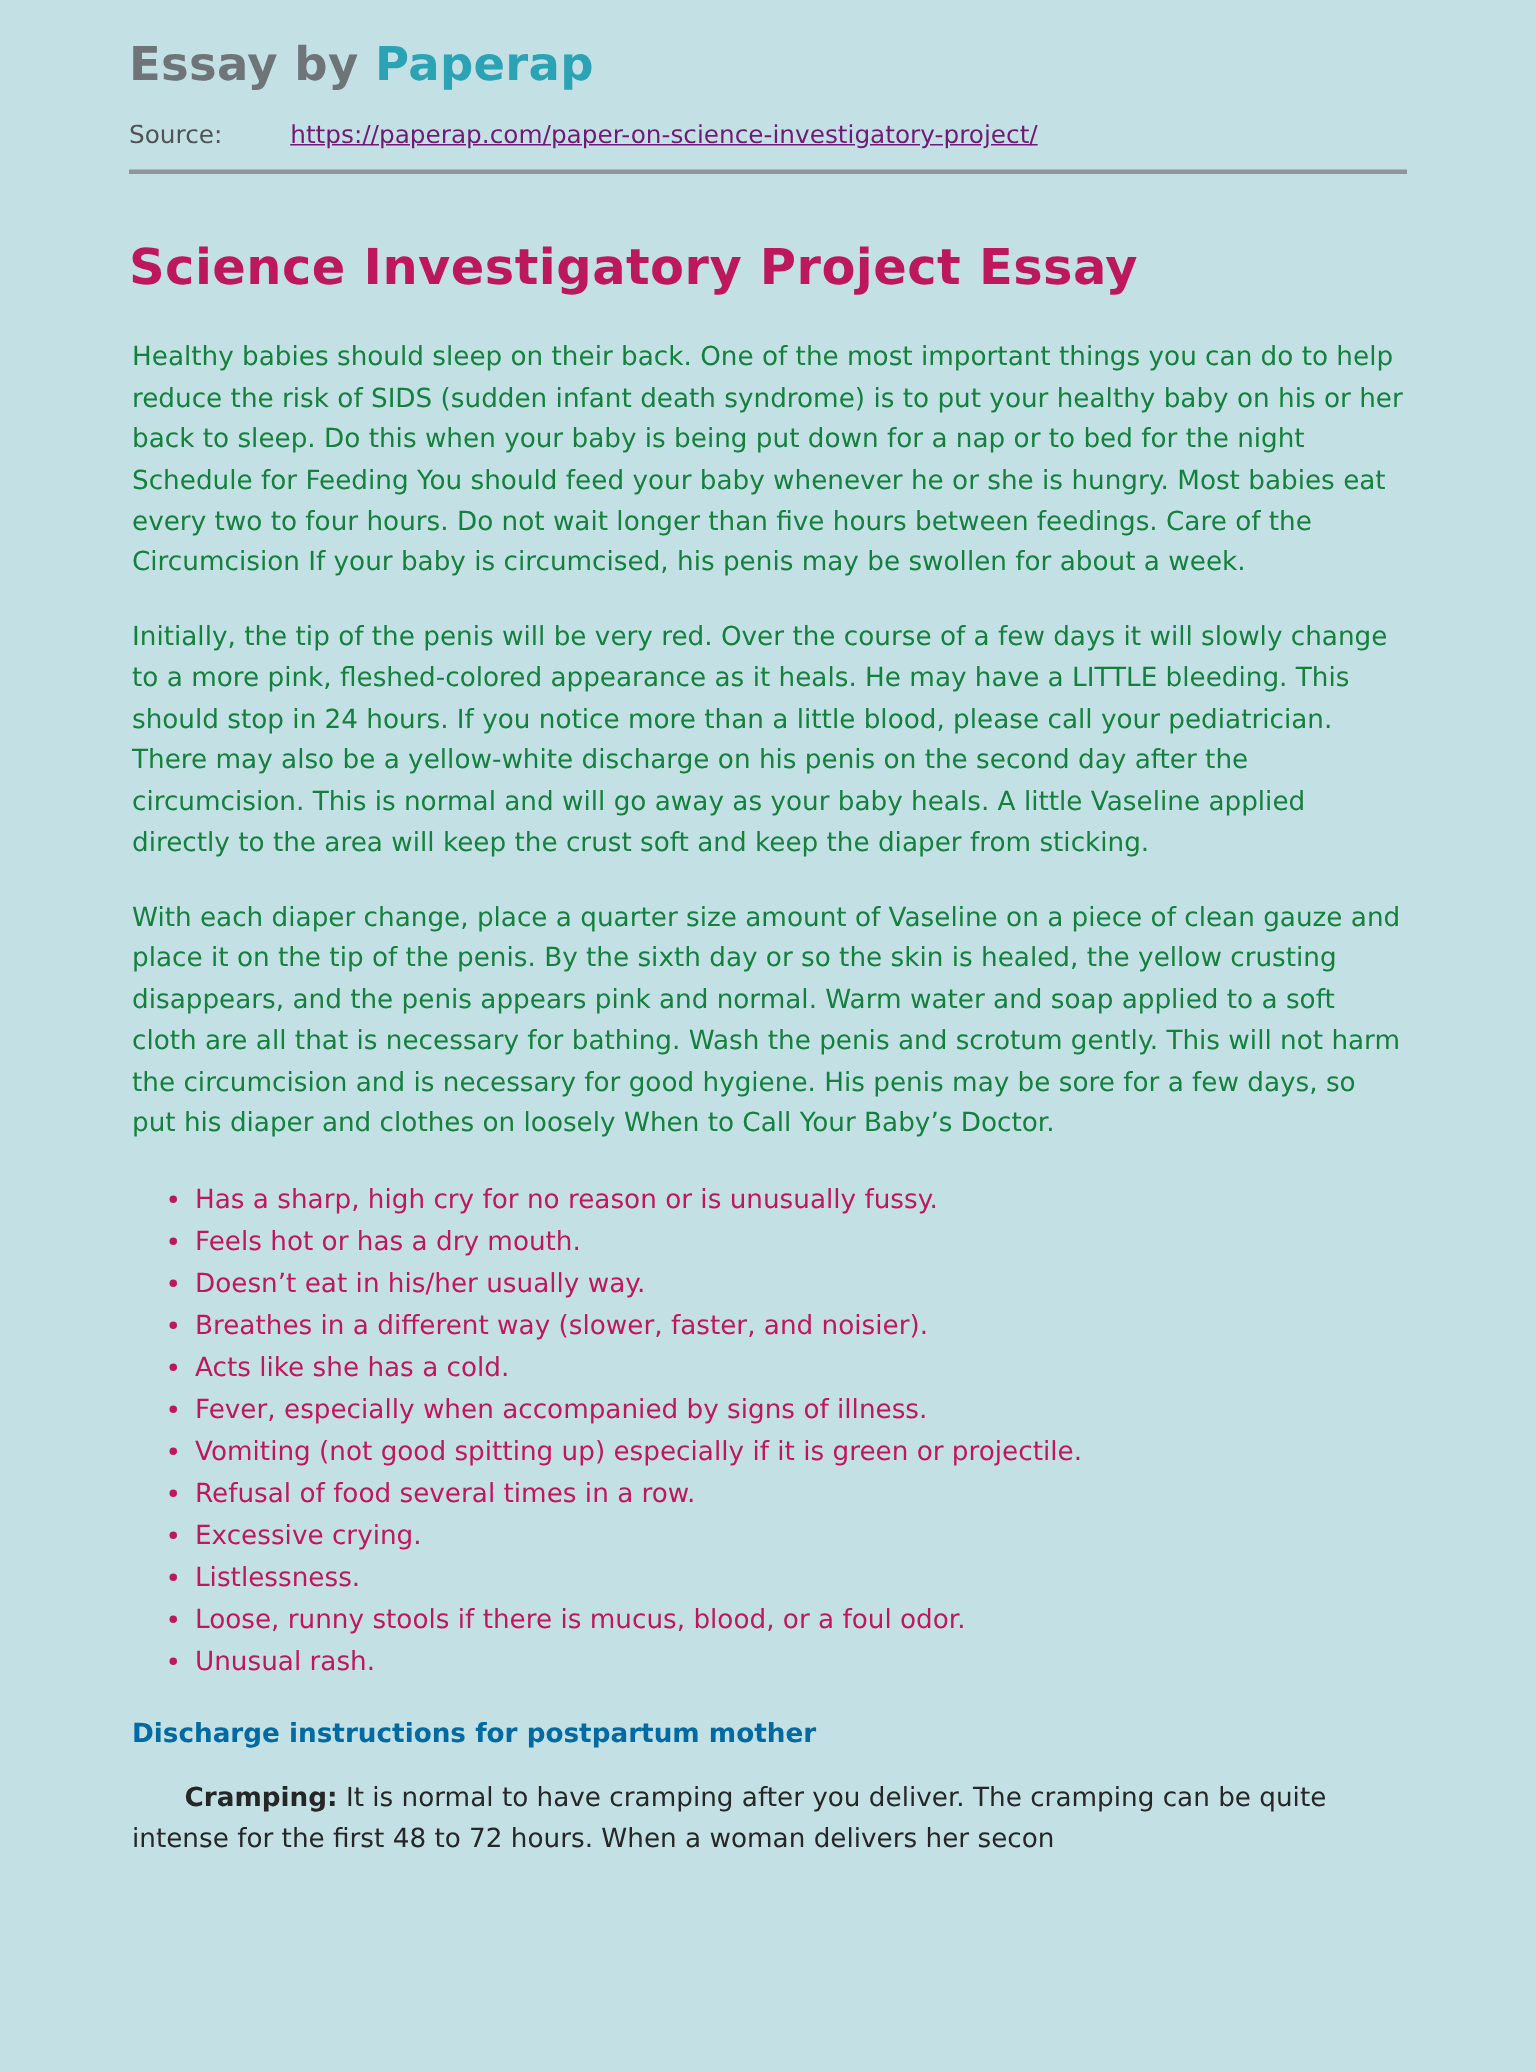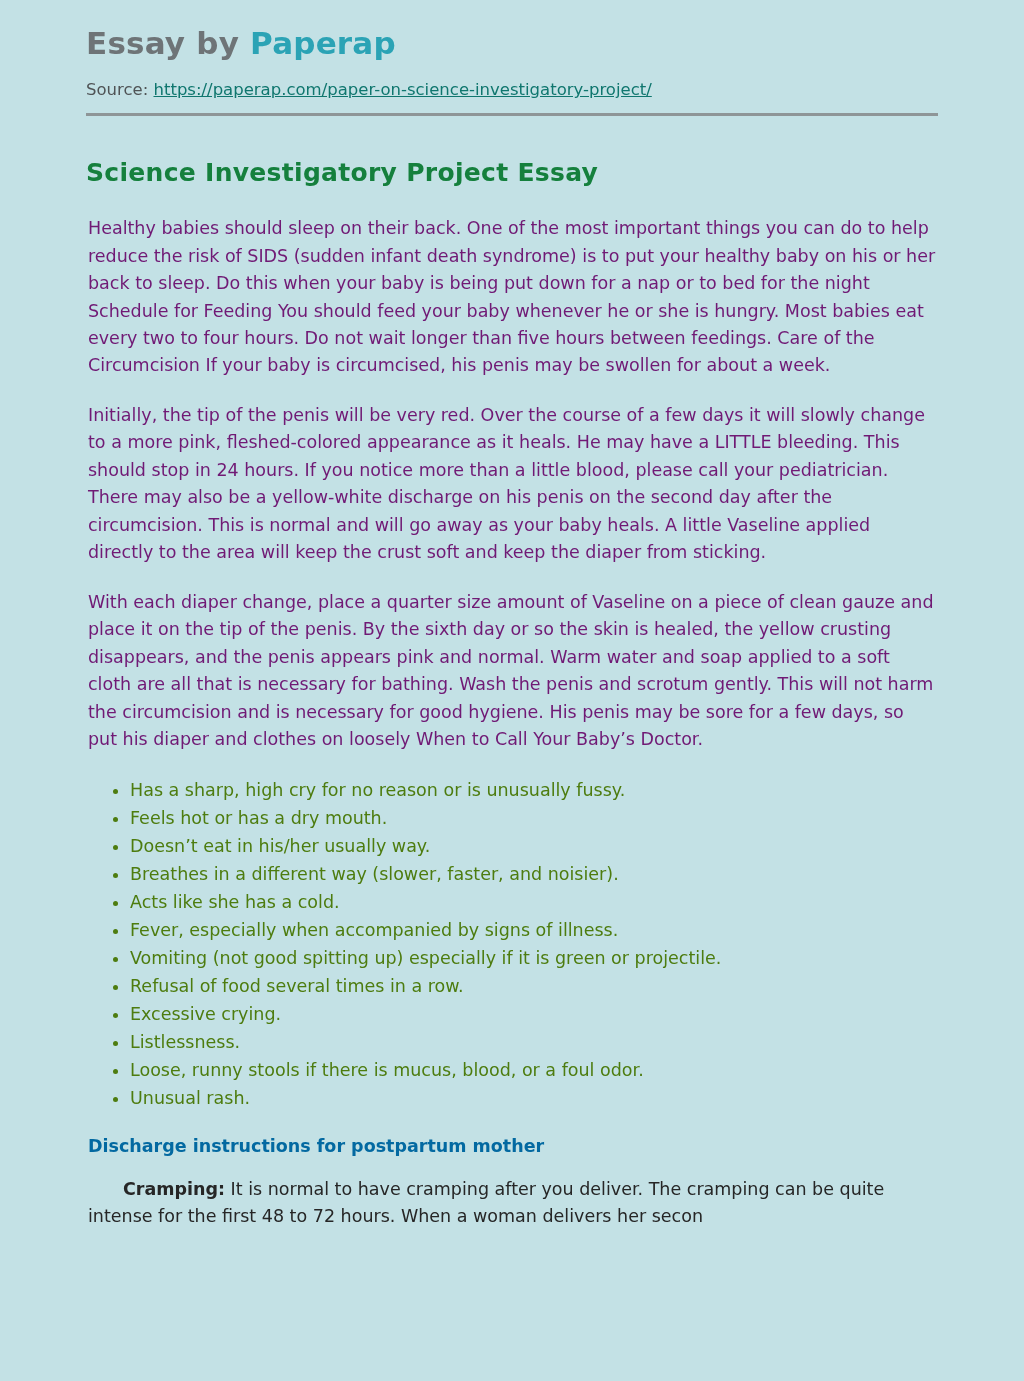--- a/index.html
+++ b/index.html
@@ -30,54 +30,55 @@
   }
   .brand .brand-essay { color: #6e7477; }
   .brand .brand-name { color: #2ba3b5; }
 
   .source-line {
     font-size: 16.5px;
     color: #4f5355;
     padding-bottom: 14px;
   }
   .source-line a {
-    color: #0f766e;
+    color: #701a75;
     text-decoration: underline;
+    margin-left: 40px;
   }
   .rule {
     border-bottom: 3px solid #8e9597;
     width: 100%;
     margin-bottom: 42px;
   }
   h1.title {
-    font-size: 25px;
+    font-size: 33px;
     font-weight: bold;
-    color: #15803d;
+    color: #be185d;
     margin: 0 0 28px 0;
     letter-spacing: 0.3px;
   }
   .body-wrap {
     padding-left: 2px;
   }
   p.para {
     font-size: 17.5px;
     line-height: 1.57;
     margin: 0 0 22px 0;
-    color: #701a75;
+    color: #15803d;
     max-width: 852px;
   }
   ul.symptom-list {
     margin: 0 0 24px 0;
     padding-left: 42px;
     max-width: 852px;
   }
   ul.symptom-list li {
     font-size: 17.5px;
     line-height: 1.6;
-    color: #4d7c0f;
+    color: #be185d;
     margin: 0;
   }
   h3.subhead {
     font-size: 17.5px;
     font-weight: bold;
     color: #0369a1;
     margin: 0 0 20px 0;
   }
   p.last-para {
     font-size: 17.5px;

